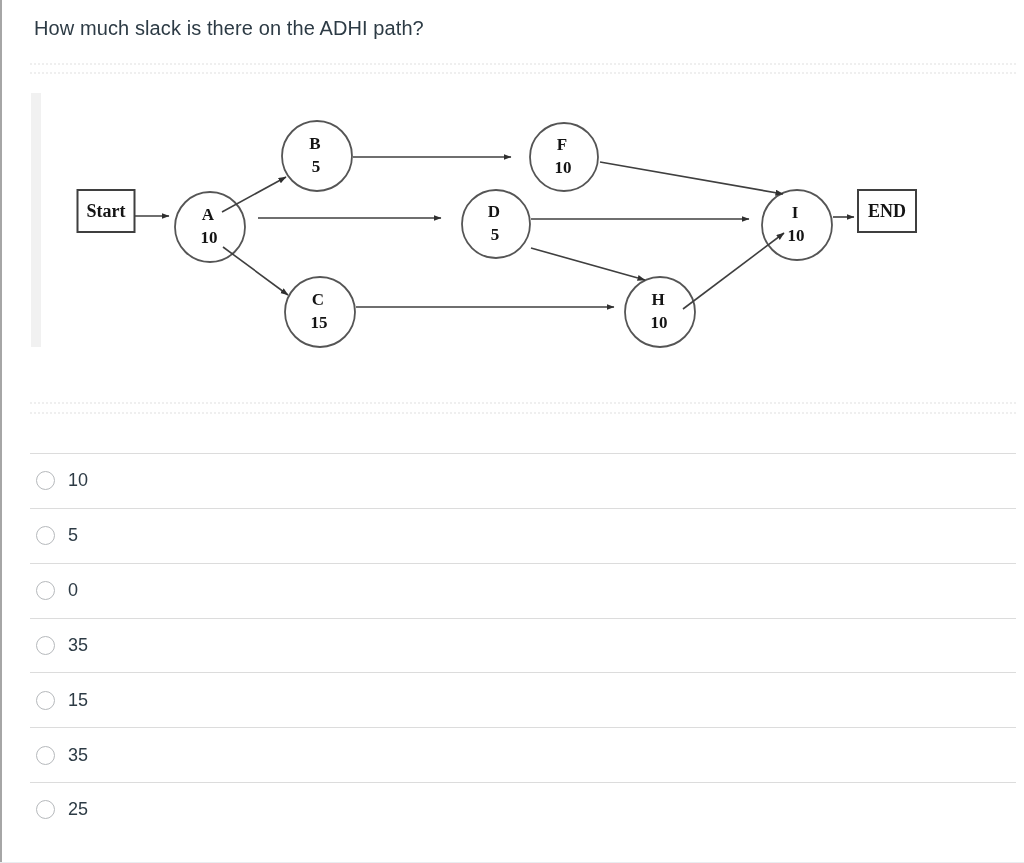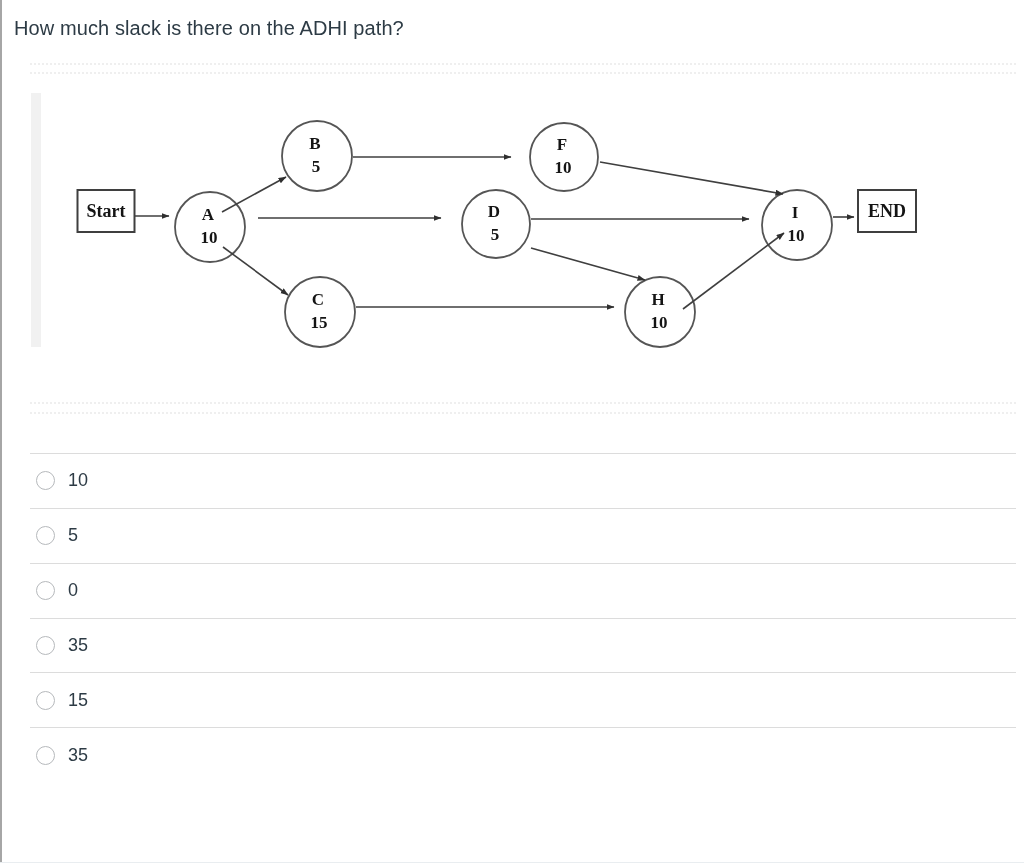--- a/index.html
+++ b/index.html
@@ -9,21 +9,21 @@
     font-family:"Liberation Sans", sans-serif;
   }
   .page-left-border {
     position:absolute; left:0; top:0; width:2px; height:863px; background:#a6a6a6;
   }
   .page-bottom-line {
     position:absolute; left:0; bottom:0; width:1024px; height:0;
     border-top:1px solid #e9edf0;
   }
   .question-text {
-    position:absolute; left:14px; top:17px;
+    position:absolute; left:34px; top:17px;
     font-size:20px; font-weight:400; color:#2d3b45; letter-spacing:0.1px;
   }
   .dotted-artifact {
     position:absolute; left:30px; width:986px; height:0;
     border-top:2px dotted #efefef;
   }
   .diagram-gray-strip {
     position:absolute; left:31px; top:93px; width:10px; height:254px; background:#f1f1f1;
   }
   svg.diagram-svg {
@@ -123,15 +123,19 @@
     <span class="answer-option-label">35</span>
   </div>
   <div class="answer-option-row">
     <span class="radio-button"></span>
     <span class="answer-option-label">15</span>
   </div>
   <div class="answer-option-row">
     <span class="radio-button"></span>
     <span class="answer-option-label">35</span>
   </div>
+  <div class="answer-option-row">
+    <span class="radio-button"></span>
+    <span class="answer-option-label">25</span>
+  </div>
 </div>
 
 <div class="page-bottom-line"></div>
 
 </body></html>

